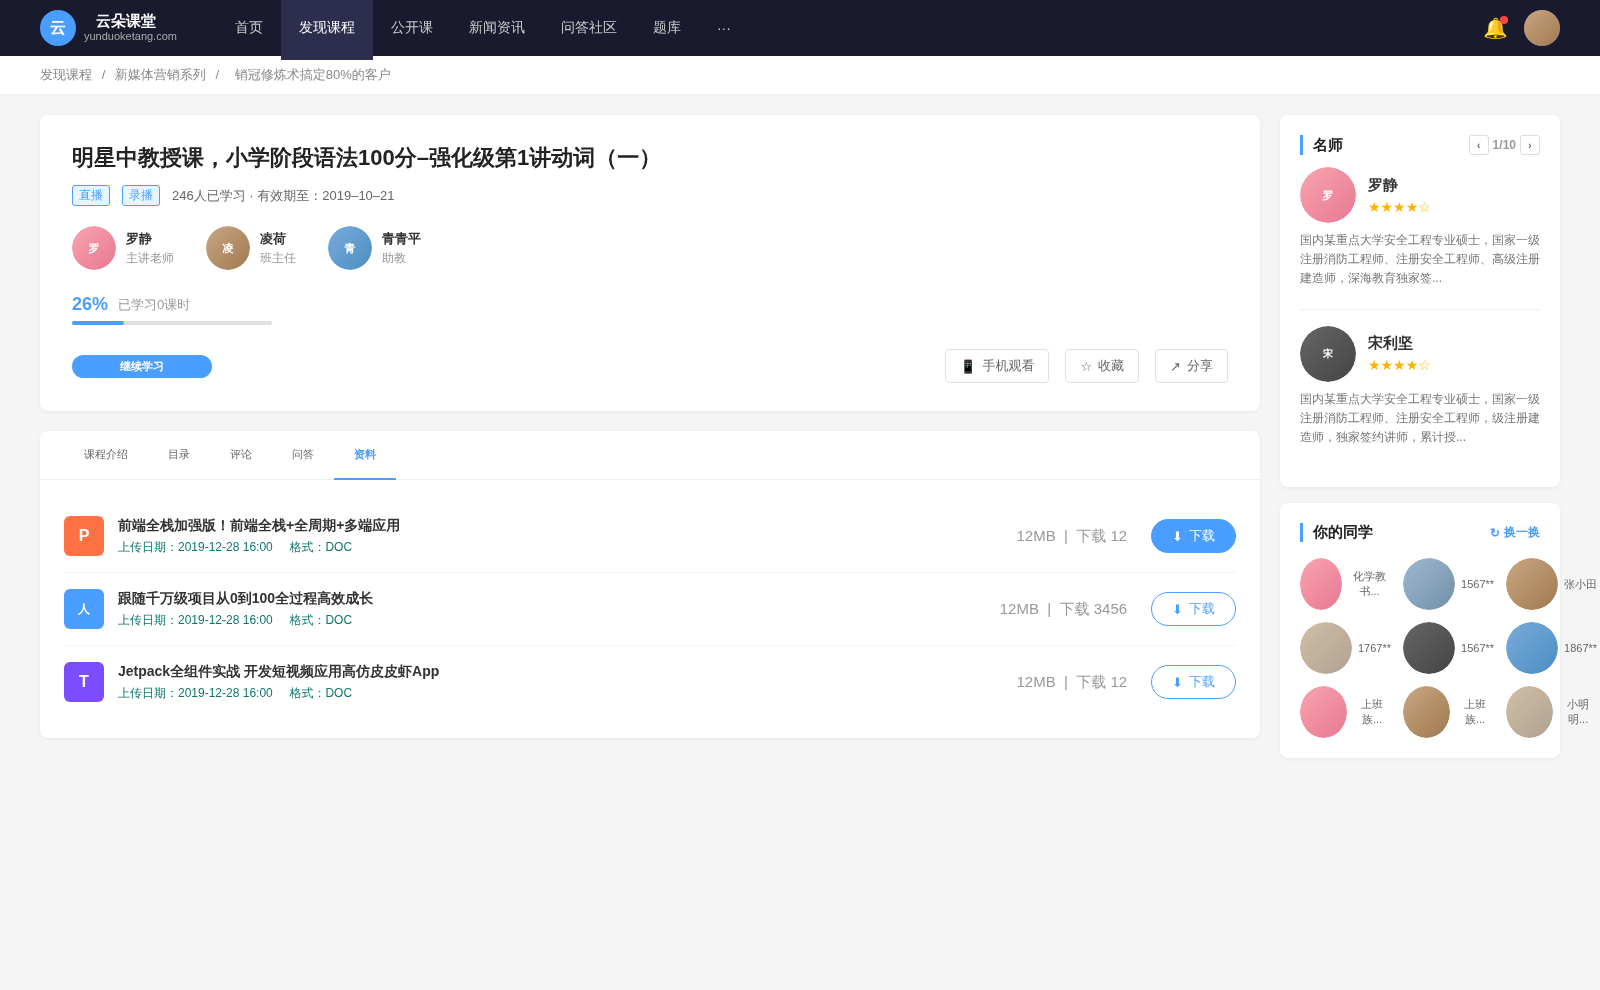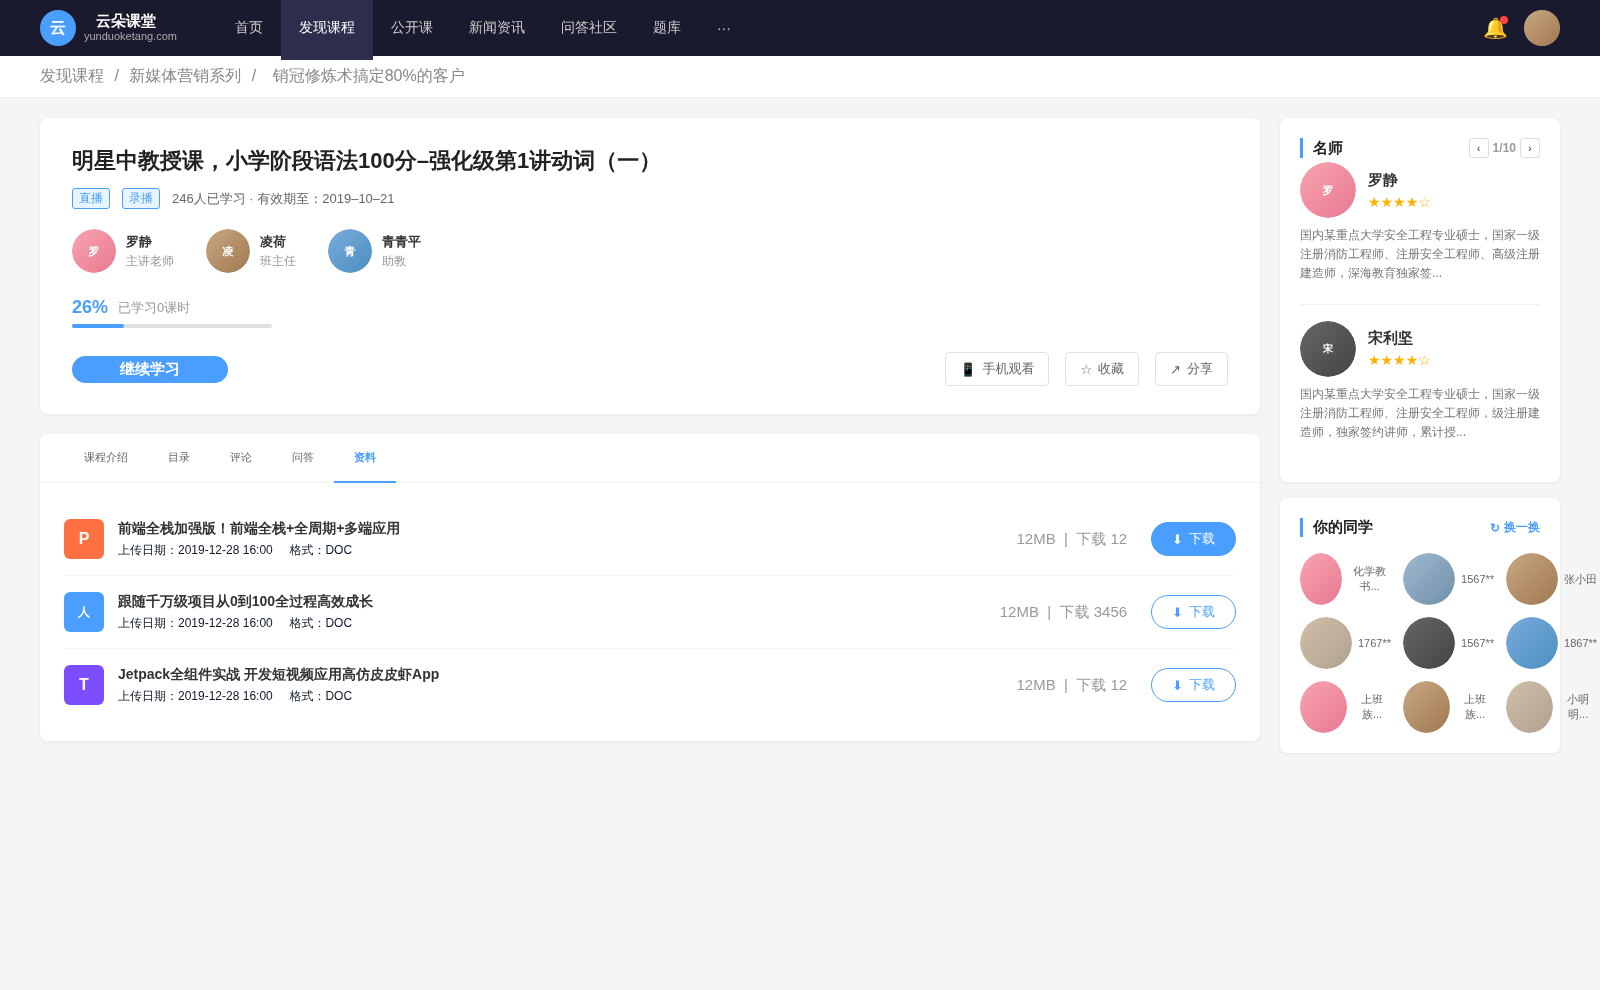--- a/index.html
+++ b/index.html
@@ -14,21 +14,21 @@
     .nav-menu { display: flex; align-items: center; gap: 0; flex: 1; }
     .nav-item { color: #ccc; padding: 0 18px; height: 63px; display: flex; align-items: center; cursor: pointer; font-size: 14px; transition: color 0.2s; }
     .nav-item.active { background: #2d2d4e; color: white; }
     .nav-right { display: flex; align-items: center; gap: 16px; margin-left: auto; }
     .nav-bell { color: #ccc; font-size: 20px; position: relative; cursor: pointer; }
     .nav-bell-dot { width: 8px; height: 8px; background: #ff4444; border-radius: 50%; position: absolute; top: 0; right: 0; }
     .nav-avatar { width: 36px; height: 36px; border-radius: 50%; background: #888; overflow: hidden; cursor: pointer; }
     .avatar-circle { width: 100%; height: 100%; background: linear-gradient(135deg, #c8a882, #a07850); border-radius: 50%; display: flex; align-items: center; justify-content: center; color: white; font-size: 12px; }
 
     
-    .breadcrumb { background: white; padding: 10px 40px; border-bottom: 1px solid #eee; font-size: 16px; color: #888; }
+    .breadcrumb { background: white; padding: 10px 40px; border-bottom: 1px solid #eee; font-size: 13px; color: #888; }
     .breadcrumb a { color: #888; text-decoration: none; }
     .breadcrumb span { margin: 0 6px; }
 
     
     .main-layout { display: flex; gap: 20px; padding: 20px 40px; max-width: 1600px; }
     .content-area { flex: 1; }
     .sidebar-area { width: 280px; flex-shrink: 0; }
 
     
     .course-card { background: white; border-radius: 8px; padding: 28px 32px; margin-bottom: 20px; box-shadow: 0 1px 4px rgba(0,0,0,0.06); }
@@ -42,48 +42,48 @@
     .teacher-avatar { width: 44px; height: 44px; border-radius: 50%; overflow: hidden; }
     .teacher-info { font-size: 13px; }
     .teacher-name { font-weight: bold; color: #333; margin-bottom: 2px; }
     .teacher-role { color: #999; font-size: 12px; }
     .progress-section { margin-bottom: 24px; }
     .progress-label { color: #4a9eff; font-size: 18px; font-weight: bold; margin-bottom: 6px; display: flex; align-items: center; gap: 10px; }
     .progress-sub { font-size: 13px; color: #999; font-weight: normal; }
     .progress-bar-bg { width: 200px; height: 4px; background: #e0e0e0; border-radius: 2px; }
     .progress-bar-fill { height: 4px; background: #4a9eff; border-radius: 2px; }
     .course-actions { display: flex; align-items: center; gap: 16px; }
-    .btn-continue { background: #4a9eff; color: white; border: none; border-radius: 24px; padding: 4px 48px; font-size: 15px; cursor: pointer; font-weight: bold; }
+    .btn-continue { background: #4a9eff; color: white; border: none; border-radius: 24px; padding: 4px 48px; font-size: 11px; cursor: pointer; font-weight: bold; }
     .action-btns { margin-left: auto; display: flex; gap: 16px; }
     .action-btn { display: flex; align-items: center; gap: 6px; color: #666; font-size: 13px; cursor: pointer; border: 1px solid #e0e0e0; border-radius: 4px; padding: 7px 14px; background: white; }
 
     
     .tabs-card { background: white; border-radius: 8px; box-shadow: 0 1px 4px rgba(0,0,0,0.06); }
     .tabs-nav { display: flex; border-bottom: 1px solid #f0f0f0; padding: 0 24px; }
     .tab-item { padding: 16px 20px; font-size: 11px; color: #666; cursor: pointer; position: relative; border-bottom: 2px solid transparent; margin-bottom: -1px; }
     .tab-item.active { color: #4a9eff; border-bottom-color: #4a9eff; font-weight: bold; }
     .tabs-content { padding: 20px 24px; }
 
     
     .resource-item { display: flex; align-items: center; padding: 16px 0; border-bottom: 1px solid #f5f5f5; }
     .resource-item:last-child { border-bottom: none; }
     .resource-icon { width: 40px; height: 40px; border-radius: 6px; display: flex; align-items: center; justify-content: center; color: white; font-weight: bold; font-size: 16px; margin-right: 14px; flex-shrink: 0; }
     .resource-icon.orange { background: #ff7043; }
     .resource-icon.blue { background: #4a9eff; }
     .resource-icon.purple { background: #7c4dff; }
     .resource-info { flex: 1; }
     .resource-title { font-size: 14px; font-weight: bold; color: #333; margin-bottom: 4px; }
-    .resource-meta { font-size: 12px; color: #0f172a; }
+    .resource-meta { font-size: 12px; color: #0f766e; }
     .resource-stats { color: #999; font-size: 15px; margin-right: 24px; white-space: nowrap; }
     .btn-download { border: 1px solid #4a9eff; color: #4a9eff; background: white; border-radius: 20px; padding: 7px 20px; font-size: 13px; cursor: pointer; display: flex; align-items: center; gap: 6px; white-space: nowrap; }
     .btn-download.filled { background: #4a9eff; color: white; }
 
     
     .sidebar-card { background: white; border-radius: 8px; padding: 20px; margin-bottom: 16px; box-shadow: 0 1px 4px rgba(0,0,0,0.06); }
-    .sidebar-section-title { font-size: 15px; font-weight: bold; color: #222; display: flex; align-items: center; border-left: 3px solid #4a9eff; padding-left: 10px; margin-bottom: 4px; }
+    .sidebar-section-title { font-size: 15px; font-weight: bold; color: #222; display: flex; align-items: center; border-left: 3px solid #4a9eff; padding-left: 10px; margin-bottom: 12px; }
     .sidebar-nav-controls { margin-left: auto; display: flex; align-items: center; gap: 4px; font-size: 12px; color: #999; }
     .nav-arrow { width: 20px; height: 20px; border: 1px solid #ddd; border-radius: 3px; display: flex; align-items: center; justify-content: center; cursor: pointer; font-size: 10px; color: #666; }
     .teacher-profile { margin-bottom: 20px; }
     .teacher-profile-header { display: flex; align-items: center; gap: 12px; margin-bottom: 8px; }
     .profile-avatar { width: 56px; height: 56px; border-radius: 50%; overflow: hidden; flex-shrink: 0; }
     .profile-name { font-size: 15px; font-weight: bold; color: #333; margin-bottom: 4px; }
     .stars { color: #ffb300; font-size: 14px; }
     .profile-desc { font-size: 12px; color: #777; line-height: 1.6; }
 
     

